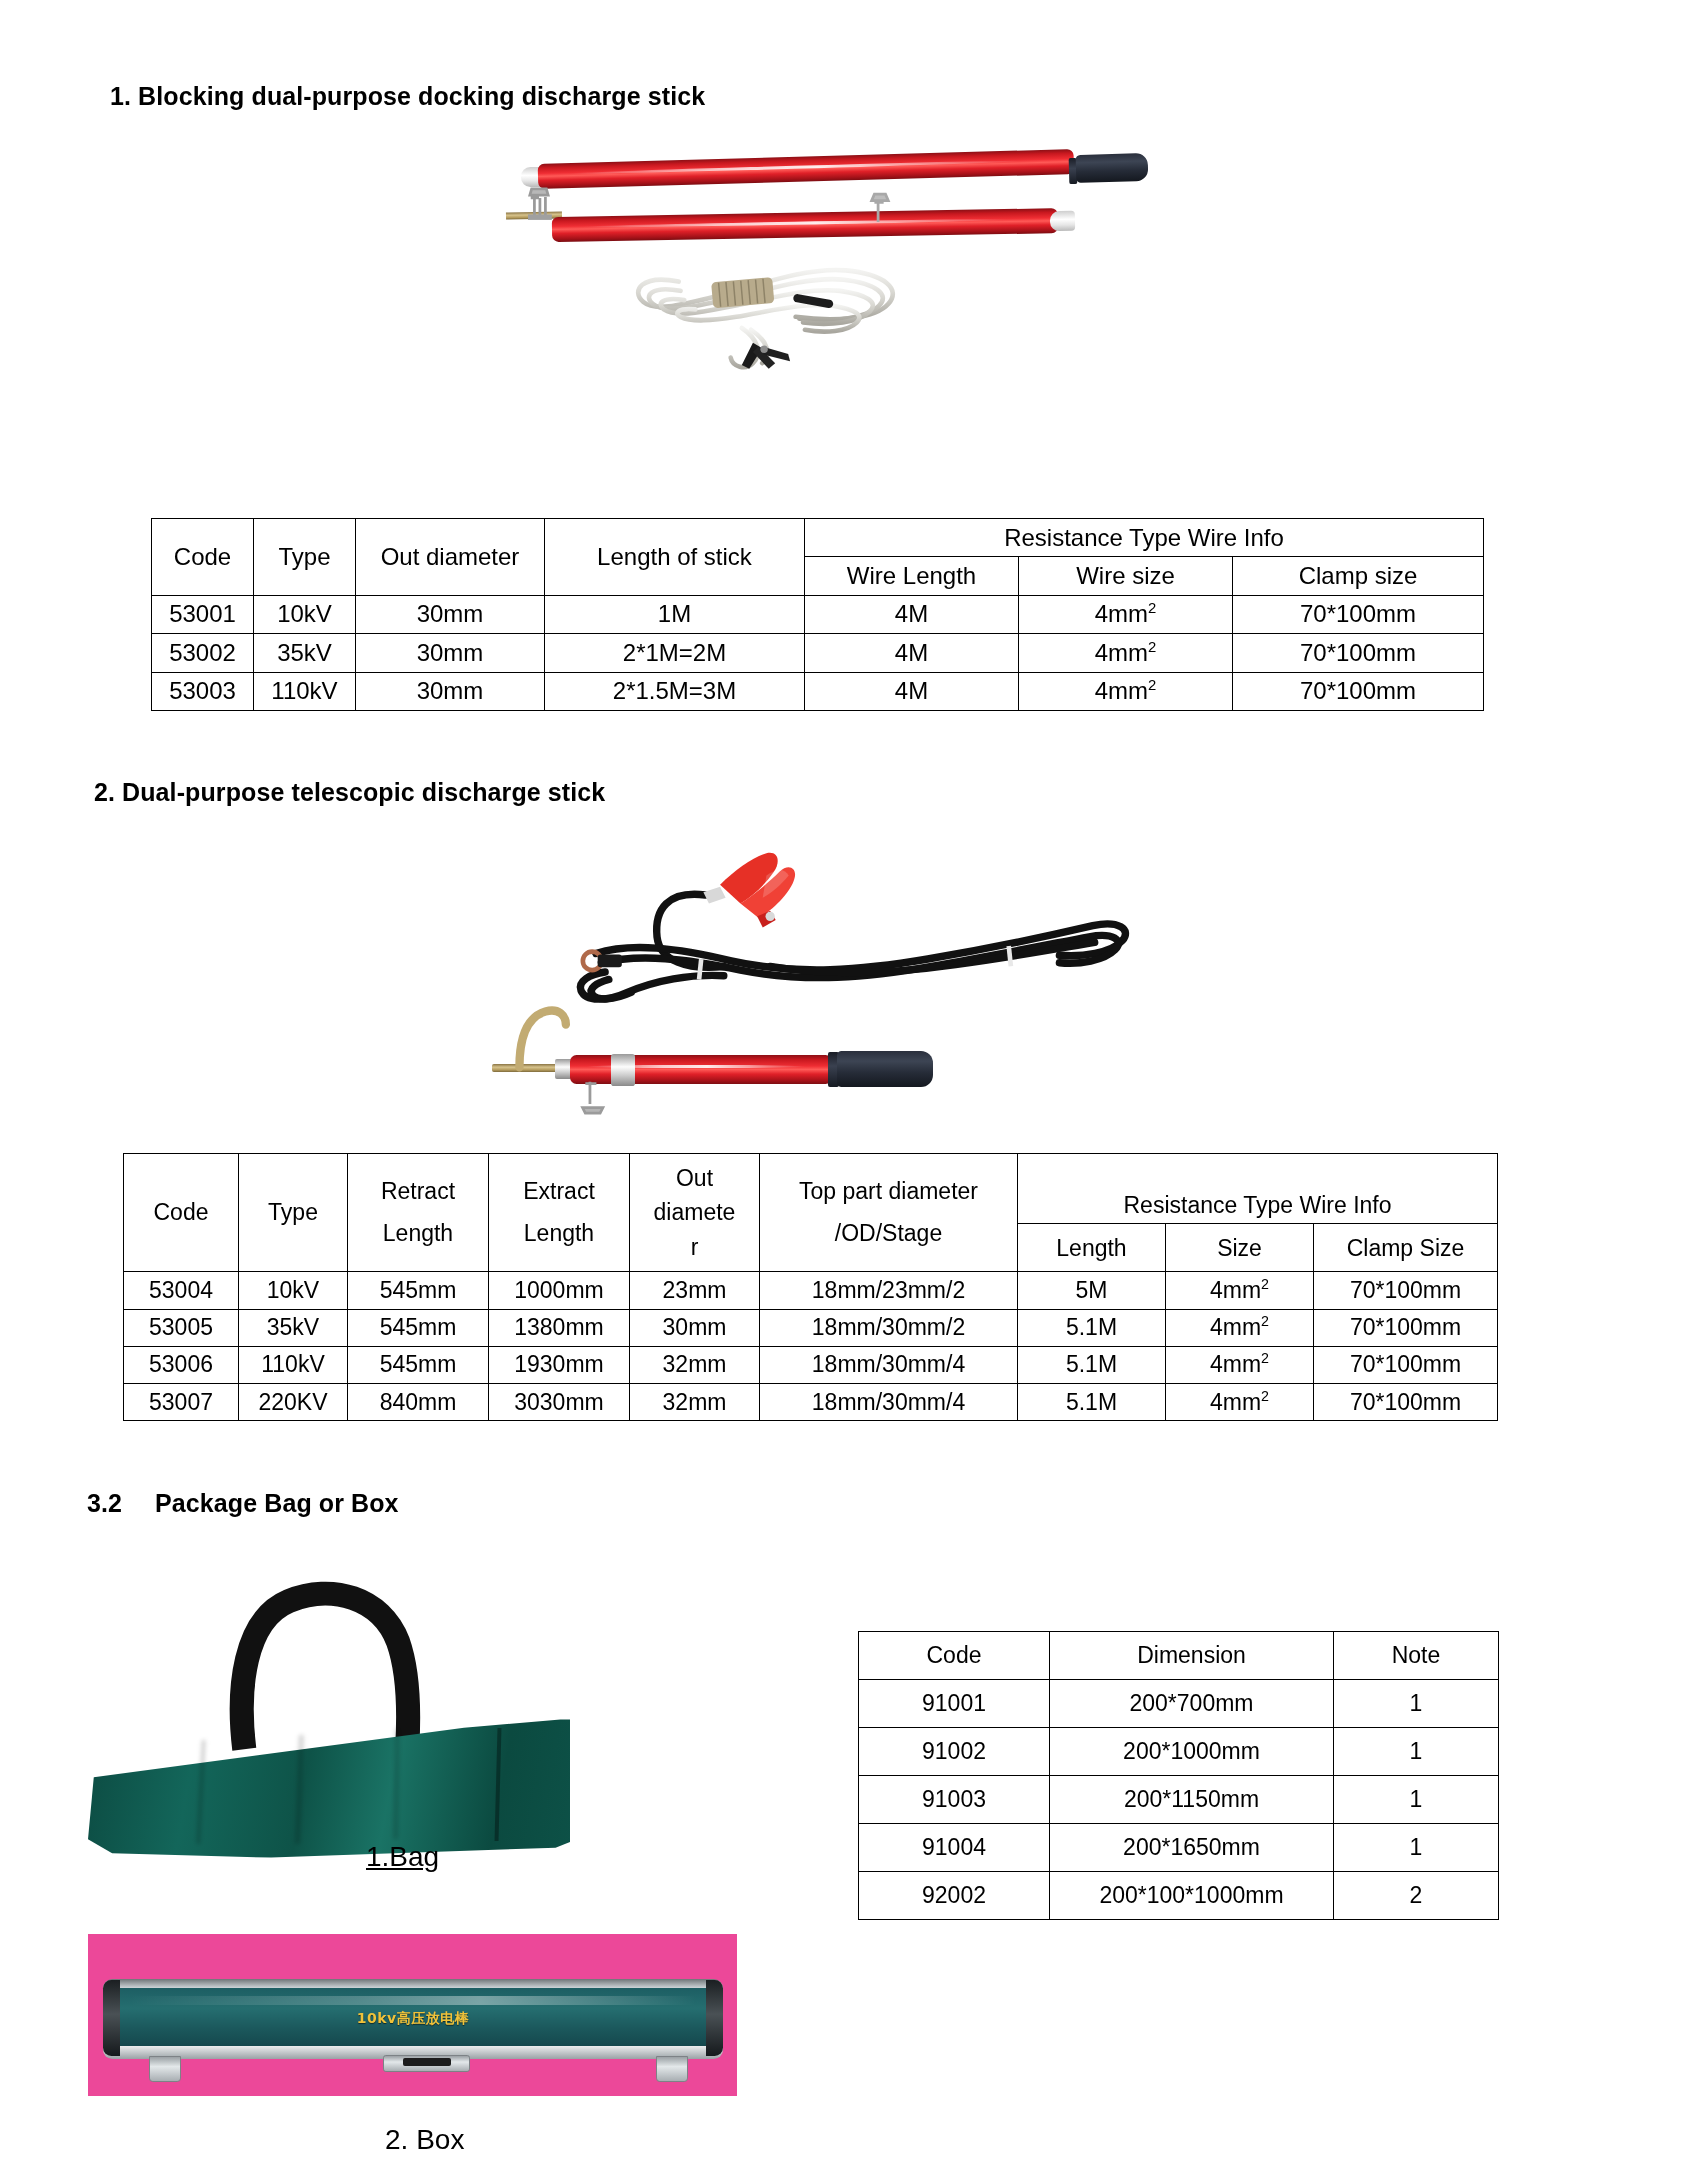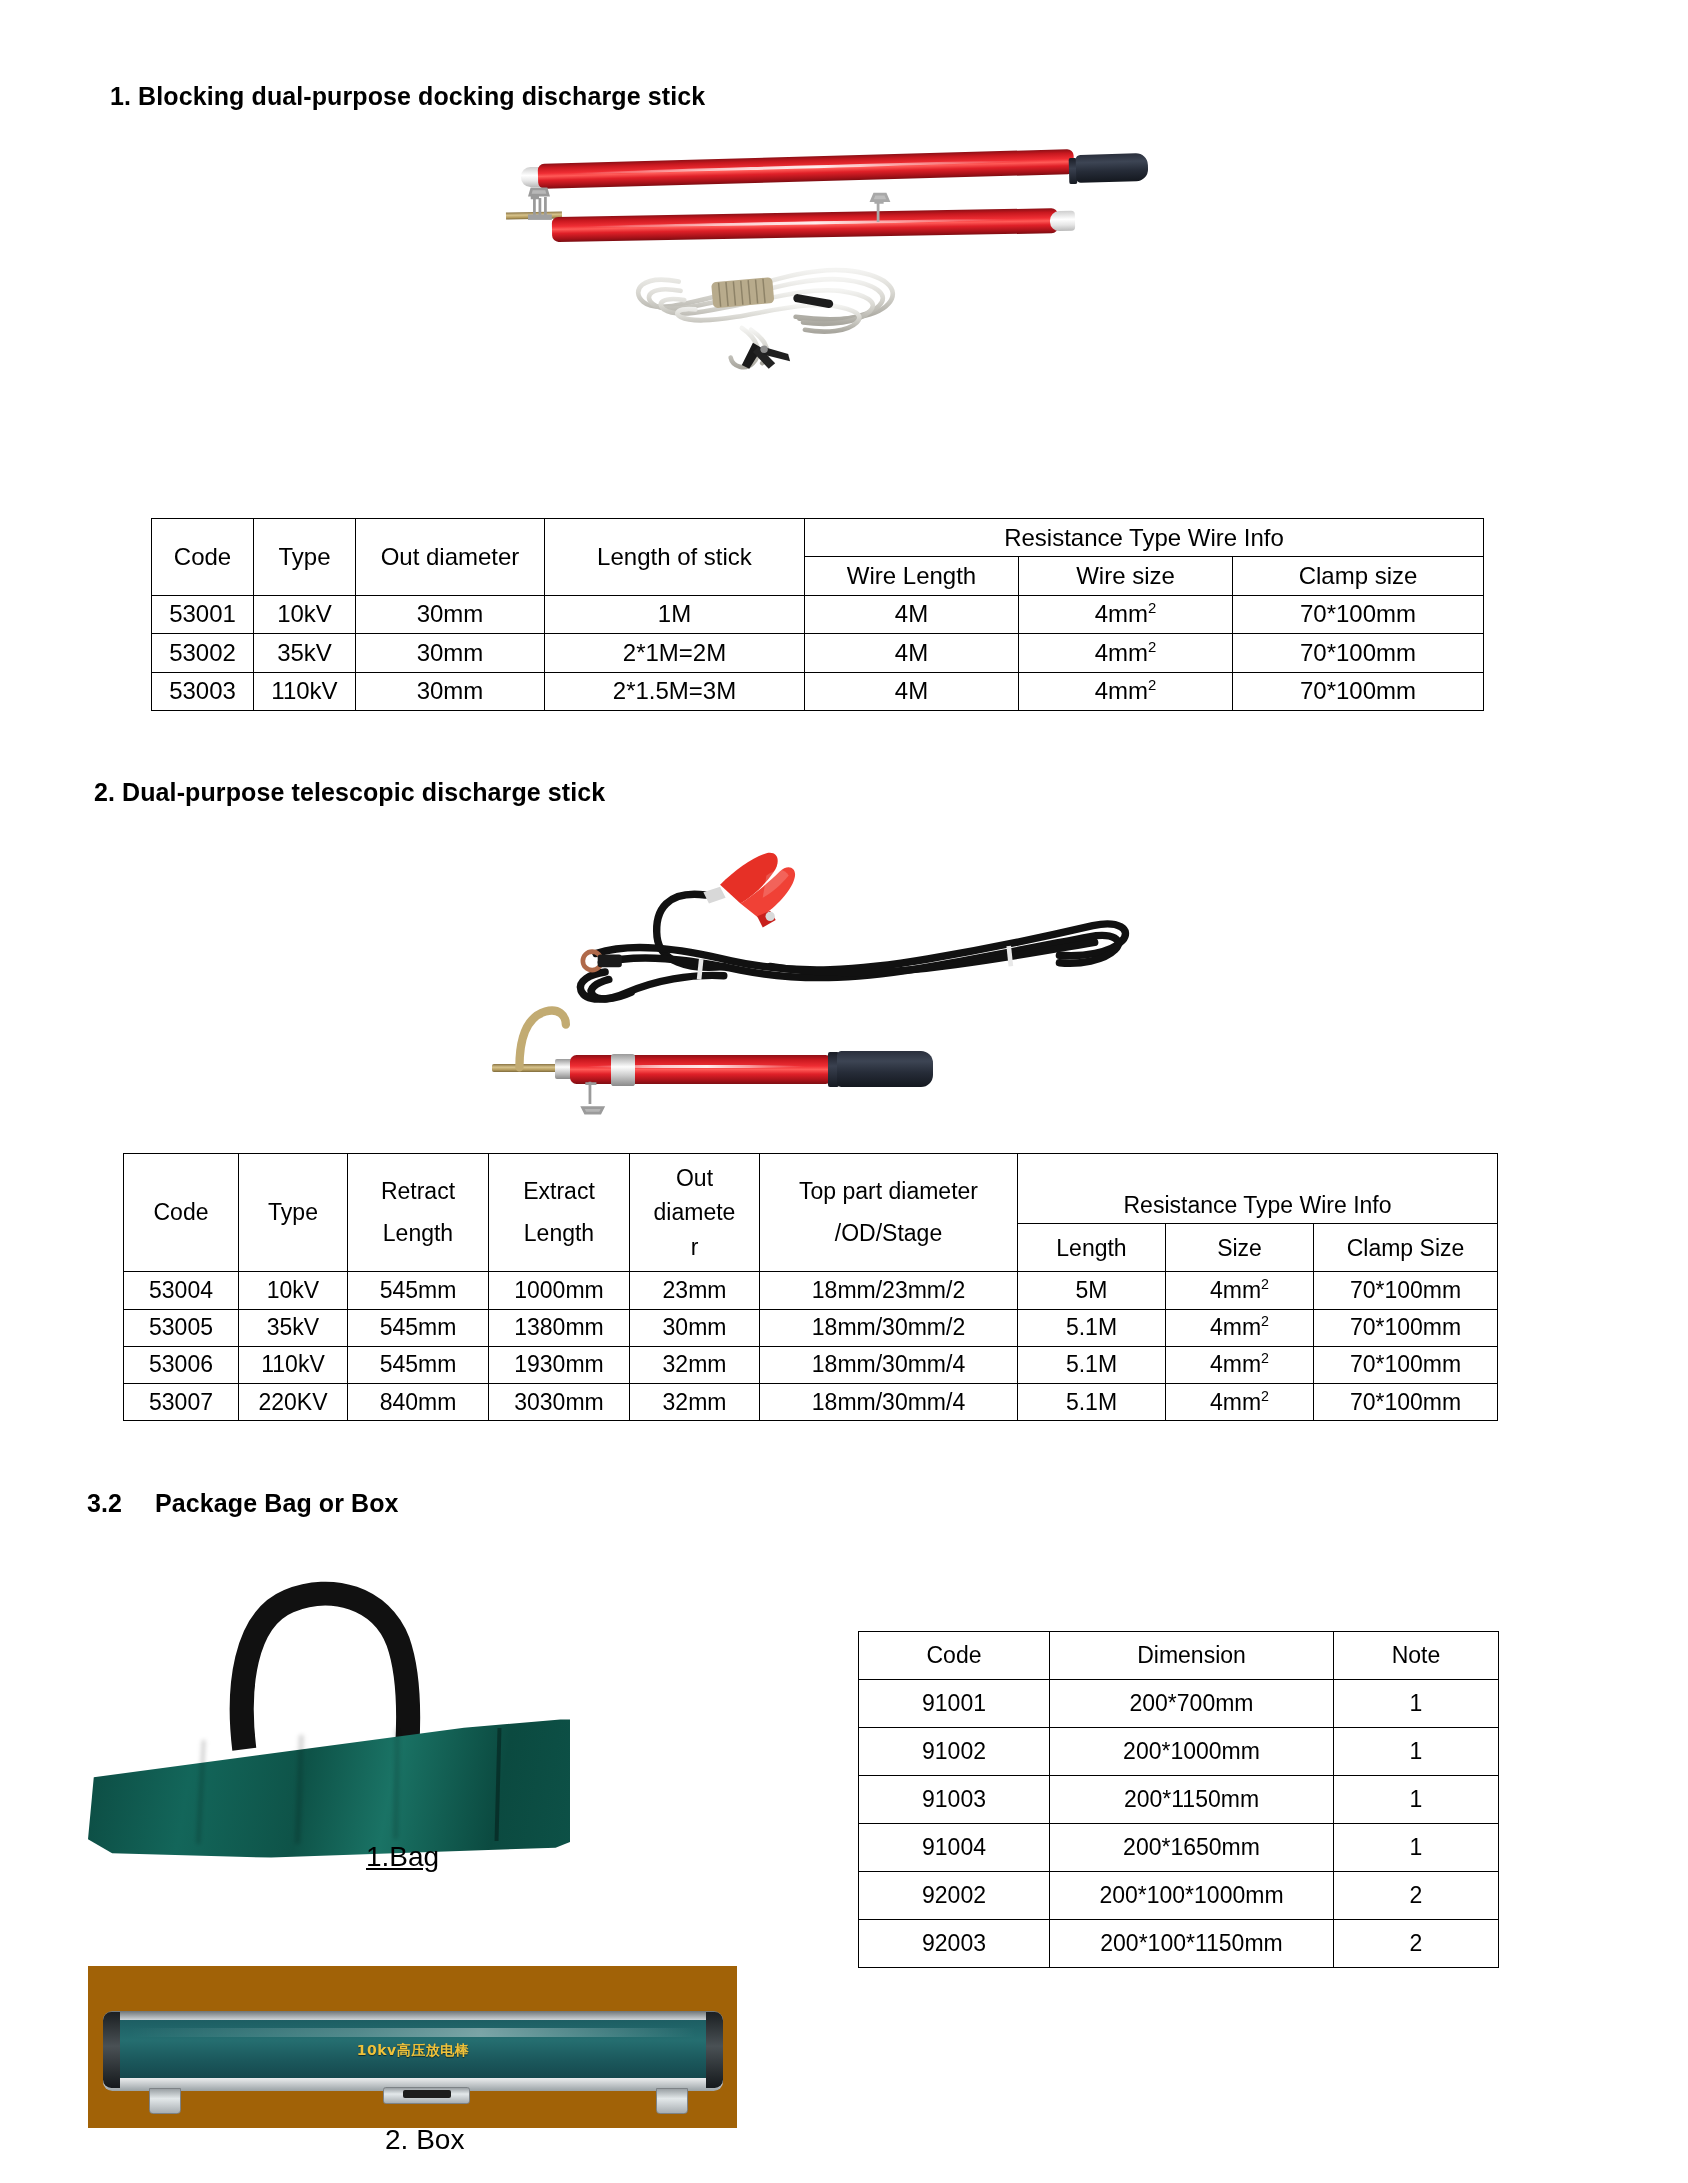--- a/index.html
+++ b/index.html
@@ -93,22 +93,21 @@
 
   
   .bag-body {
     position: absolute;
     background: linear-gradient(100deg, #0c4b42 0%, #13665a 22%, #0e5348 45%, #1a7365 62%, #0b4a40 84%, #0d5147 100%);
   }
 
   
   .box-outer {
     position: absolute;
-    background: #a16207;
-    margin-top: 32px;
+    background: #ec4899;
   }
   .box-frame {
     position: absolute;
     background: linear-gradient(to bottom, #6e7577 0%, #d4dade 12%, #ffffff 26%, #b9c1c4 42%, #8e979b 52%, #e2e7ea 66%, #ffffff 80%, #9aa2a6 100%);
     border-radius: 9.3px;
   }
   .box-panel {
     position: absolute;
     background: linear-gradient(to bottom, #1d5e63 0%, #256e70 35%, #1b585c 70%, #15484d 100%);
   }
@@ -478,22 +477,17 @@
       <tr>
         <td style="height:48px">91004</td>
         <td>200*1650mm</td>
         <td>1</td>
       </tr>
       <tr>
         <td style="height:48px">92002</td>
         <td>200*100*1000mm</td>
         <td>2</td>
       </tr>
-      <tr>
-        <td style="height:48px">92003</td>
-        <td>200*100*1150mm</td>
-        <td>2</td>
-      </tr>
     </tbody>
   </table>
 
 </div>
 
 
 </body></html>

